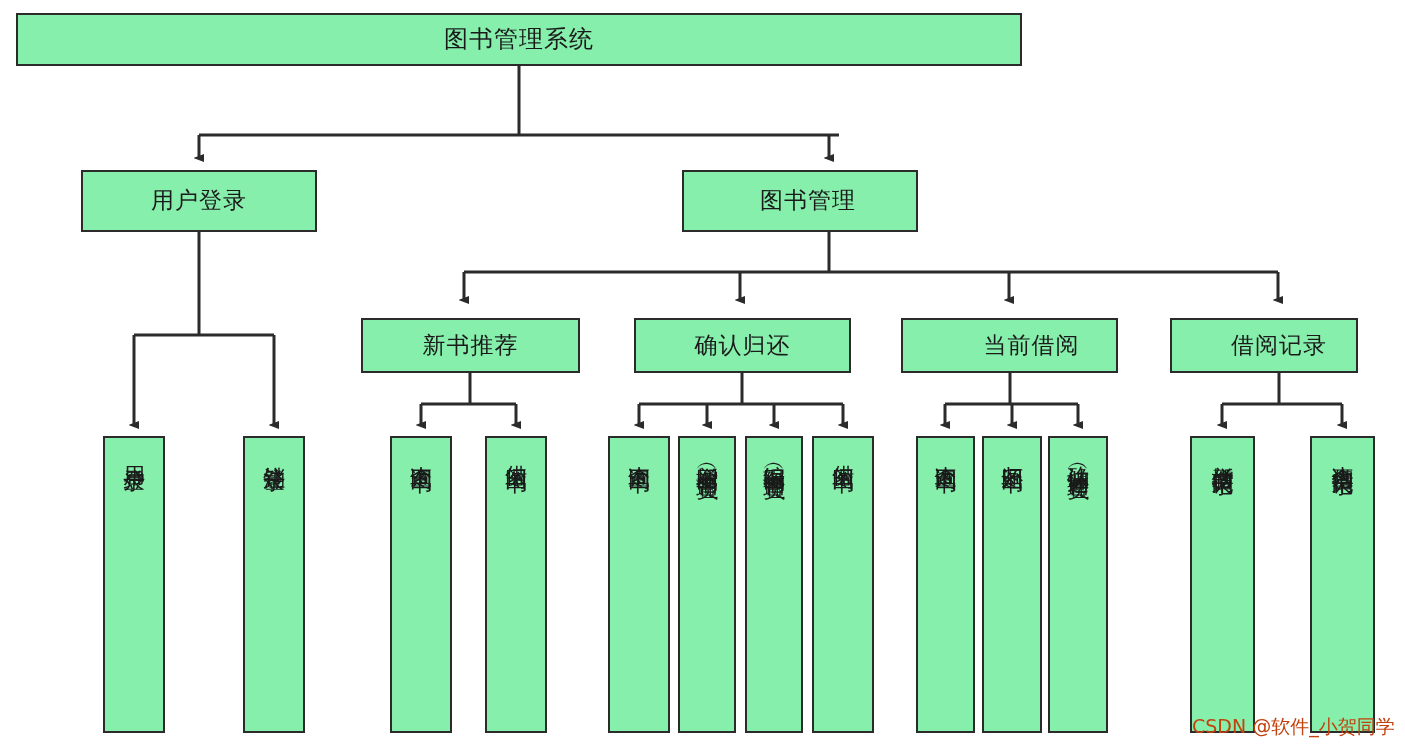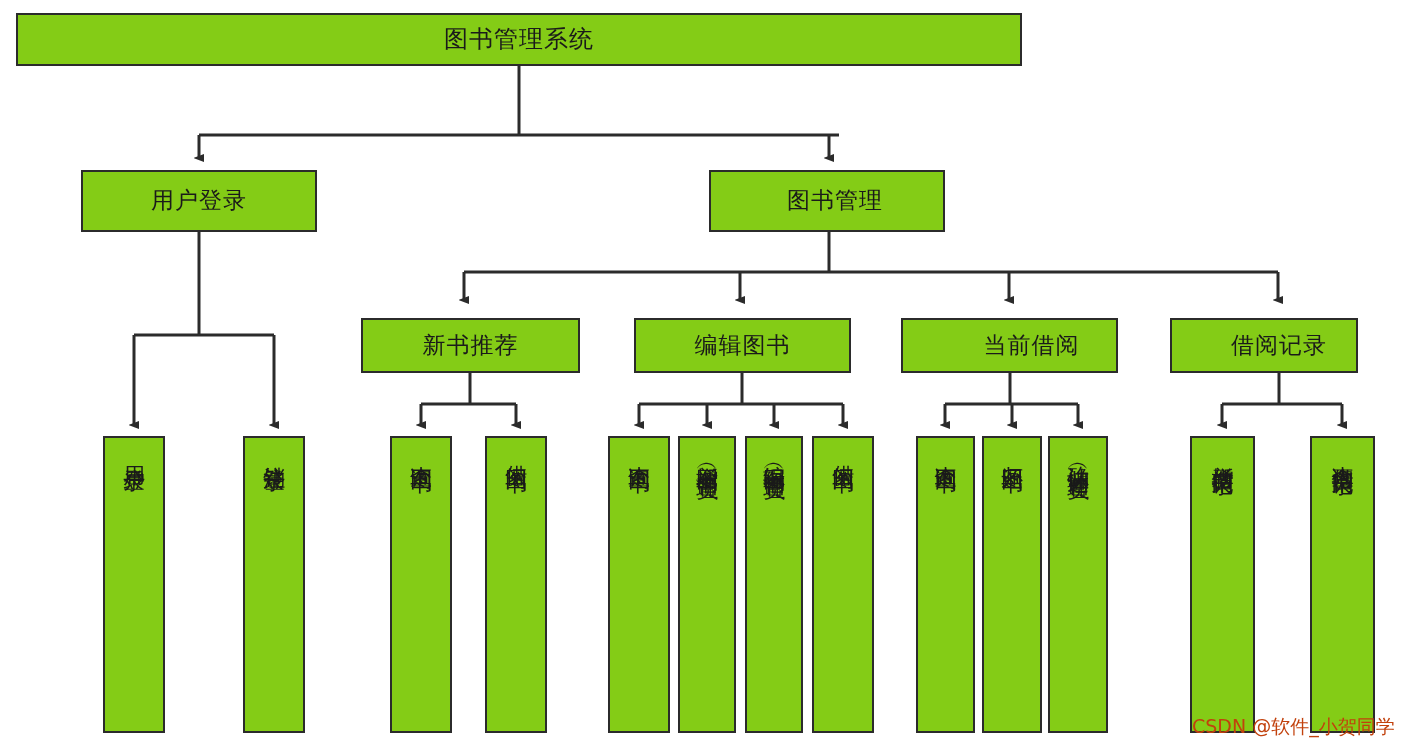--- a/index.html
+++ b/index.html
@@ -19,21 +19,21 @@
     position: absolute;
     left: 0; top: 0;
     width: 1405px;
     height: 747px;
     pointer-events: none;
   }
   .node {
     position: absolute;
     box-sizing: border-box;
     border: 2px solid #2b2b2b;
-    background: #84cc16;
+    background: #86efac;
     display: flex;
     align-items: center;
     justify-content: center;
     color: #1a1a1a;
   }
   .node.horiz {
     font-size: 23px;
     line-height: 1.2;
     letter-spacing: 1px;
   }
@@ -119,29 +119,29 @@
     </g>
   </svg>
 
   <div class="node horiz root" style="left:16px; top:13px; width:1006px; height:53px;">
     <span>图书管理系统</span>
   </div>
 
   <div class="node horiz" style="left:81px; top:170px; width:236px; height:62px;">
     <span>用户登录</span>
   </div>
-  <div class="node horiz" style="left:709px; top:170px; width:236px; height:62px;padding-left:16px;">
+  <div class="node horiz" style="left:682px; top:170px; width:236px; height:62px;padding-left:16px;">
     <span>图书管理</span>
   </div>
 
   <div class="node horiz" style="left:361px; top:318px; width:219px; height:55px;">
     <span>新书推荐</span>
   </div>
   <div class="node horiz" style="left:634px; top:318px; width:217px; height:55px;">
-    <span>编辑图书</span>
+    <span>确认归还</span>
   </div>
   <div class="node horiz" style="left:901px; top:318px; width:217px; height:55px;padding-left:44px;">
     <span>当前借阅</span>
   </div>
   <div class="node horiz" style="left:1170px; top:318px; width:188px; height:55px;padding-left:30px;">
     <span>借阅记录</span>
   </div>
 
   <div class="node leaf" style="left:103px; top:436px; width:62px; height:297px;">
     <span class="vlabel">用户登录</span>

